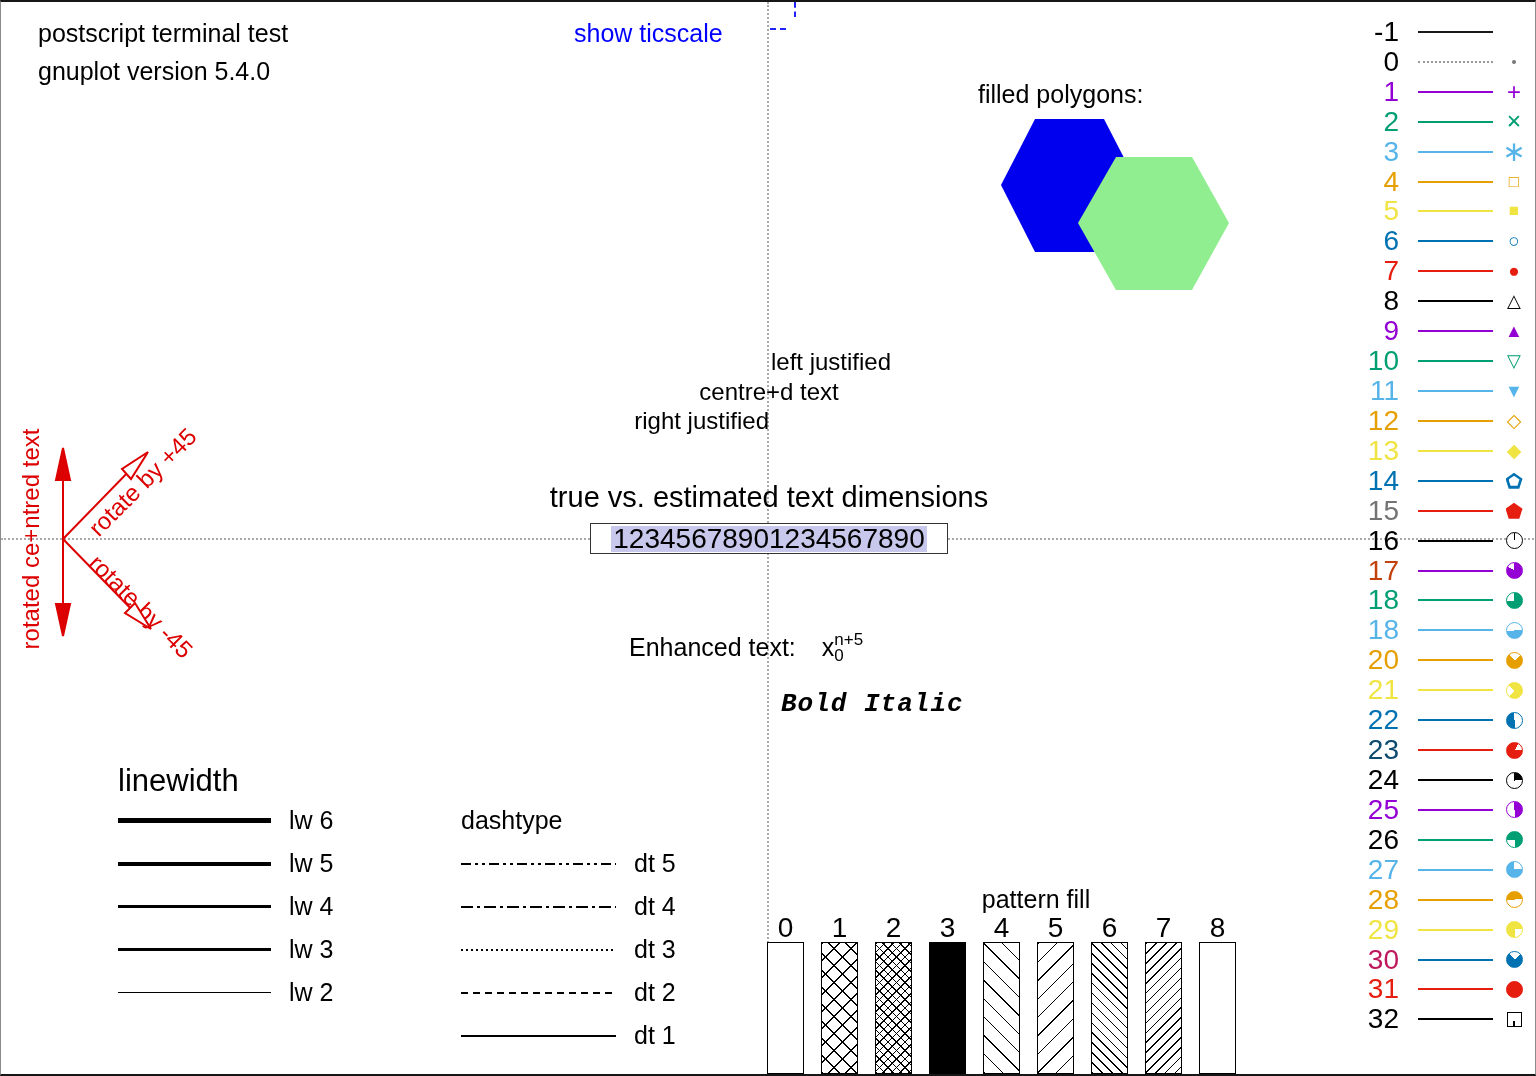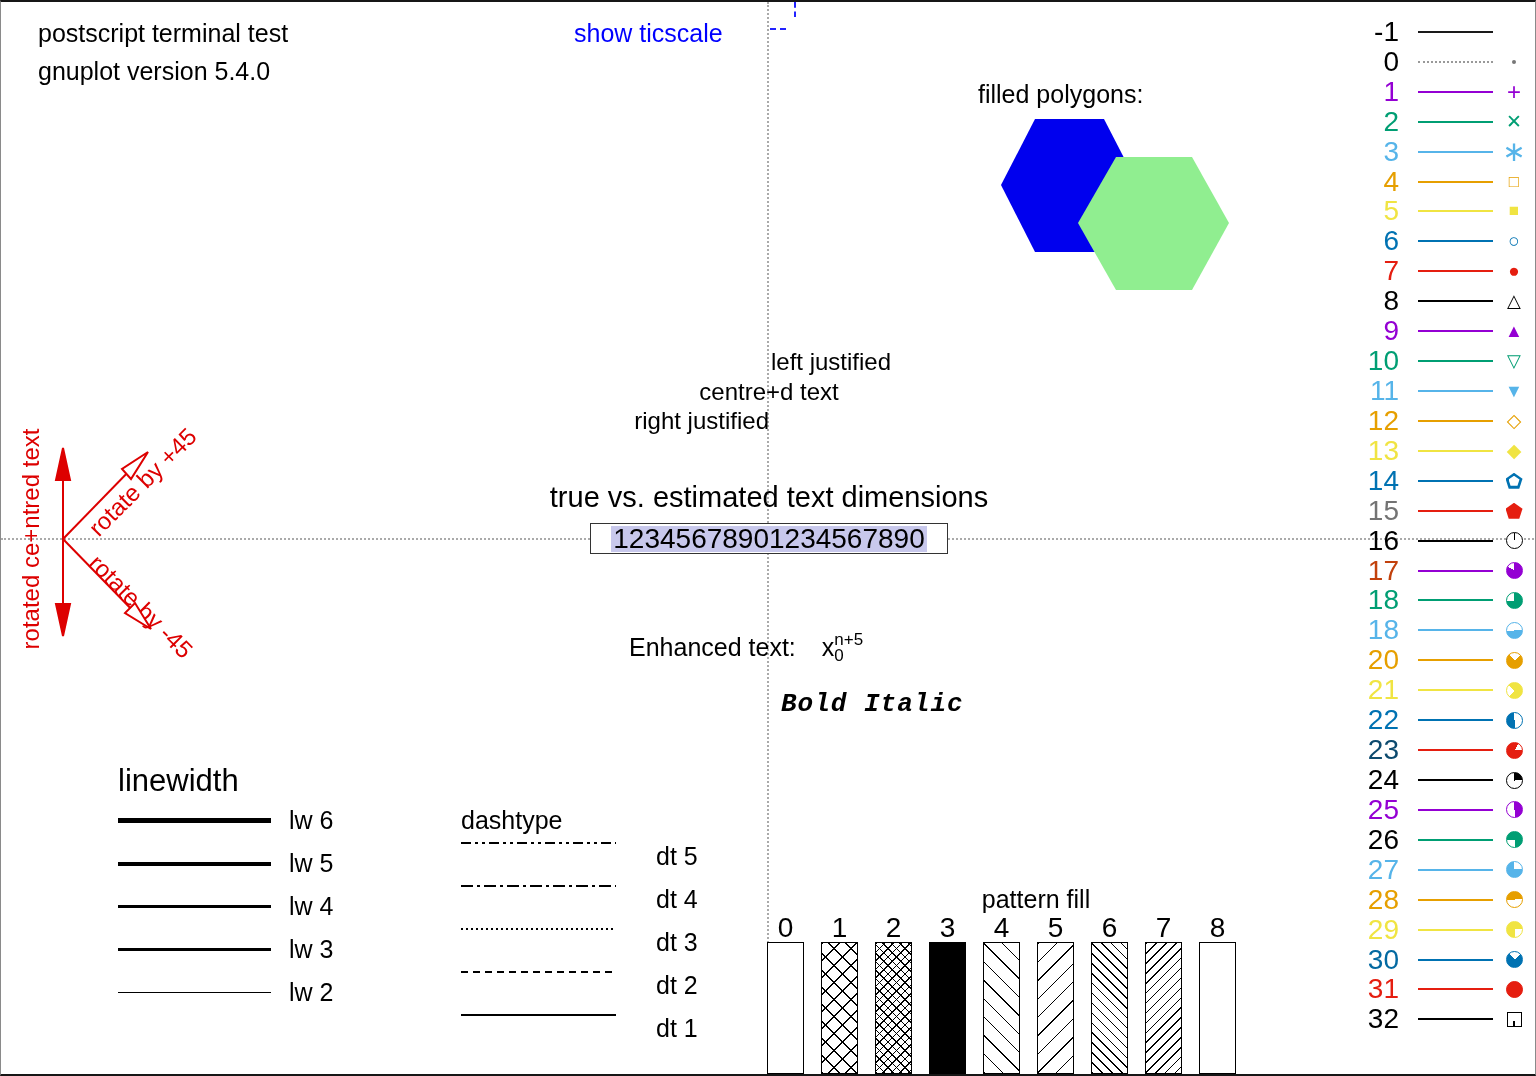--- a/index.html
+++ b/index.html
@@ -41,21 +41,21 @@
   .arrowsvg{left:0;top:0;pointer-events:none;}
   
   .lwtitle{left:117px;top:761px;font-size:31px;}
   .lwcol{left:117px;top:797px;display:flex;flex-direction:column;}
   .lwcol .row{height:43px;display:flex;align-items:center;}
   .wline{width:153px;background:#000;}
   .lwcol .lbl,.dtcol .lbl{font-size:25px;margin-left:18px;}
   
   .dttitle{left:460px;top:804px;font-size:25px;}
   .dtcol{left:460px;top:840px;display:flex;flex-direction:column;}
-  .dtcol .row{height:43px;display:flex;gap:22px;}
+  .dtcol .row{height:43px;display:flex;align-items:center;}
   .dline{width:155px;height:2px;}
   
   .pftitle{left:1035px;top:883px;font-size:25px;transform:translateX(-50%);white-space:nowrap;}
   .pfrow{left:766px;top:911px;display:flex;gap:17px;}
   .pcell{display:flex;flex-direction:column;align-items:center;width:37px;}
   .pnum{font-size:28px;line-height:29px;}
   .bar{width:37px;height:132px;border:1px solid #000;box-sizing:border-box;background:#fff;}
   .pat-none{background:#fff;}
   .pat-solid{background:#000;}
   .pat-cross{background-image:repeating-linear-gradient(45deg,#000 0 1px,rgba(0,0,0,0) 1px 12px),
@@ -413,21 +413,21 @@
         </span>
       </div>
       <div class="srow">
         <span class="snum" style="color: rgb(240, 228, 66);">29</span>
         <span class="sline" style="background: rgb(240, 228, 66); height: 2px;"></span>
         <span class="smarker">
           <span class="pie" style="border-color: rgb(240, 228, 66); background: conic-gradient(from 180deg, rgb(240, 228, 66) 0deg, rgb(240, 228, 66) 270deg, rgb(255, 255, 255) 270deg, rgb(255, 255, 255) 360deg);"></span>
         </span>
       </div>
       <div class="srow">
-        <span class="snum" style="color: #0369a1;">30</span>
+        <span class="snum" style="color: #be185d;">30</span>
         <span class="sline" style="background: rgb(0, 114, 178); height: 2px;"></span>
         <span class="smarker">
           <span class="pie" style="border-color: rgb(0, 114, 178); background: conic-gradient(from 45deg, rgb(0, 114, 178) 0deg, rgb(0, 114, 178) 270deg, rgb(255, 255, 255) 270deg, rgb(255, 255, 255) 360deg);"></span>
         </span>
       </div>
       <div class="srow">
         <span class="snum" style="color: rgb(229, 30, 16);">31</span>
         <span class="sline" style="background: rgb(229, 30, 16); height: 2px;"></span>
         <span class="smarker">
           <span class="pie" style="border-color: rgb(229, 30, 16); background: rgb(229, 30, 16);"></span>

